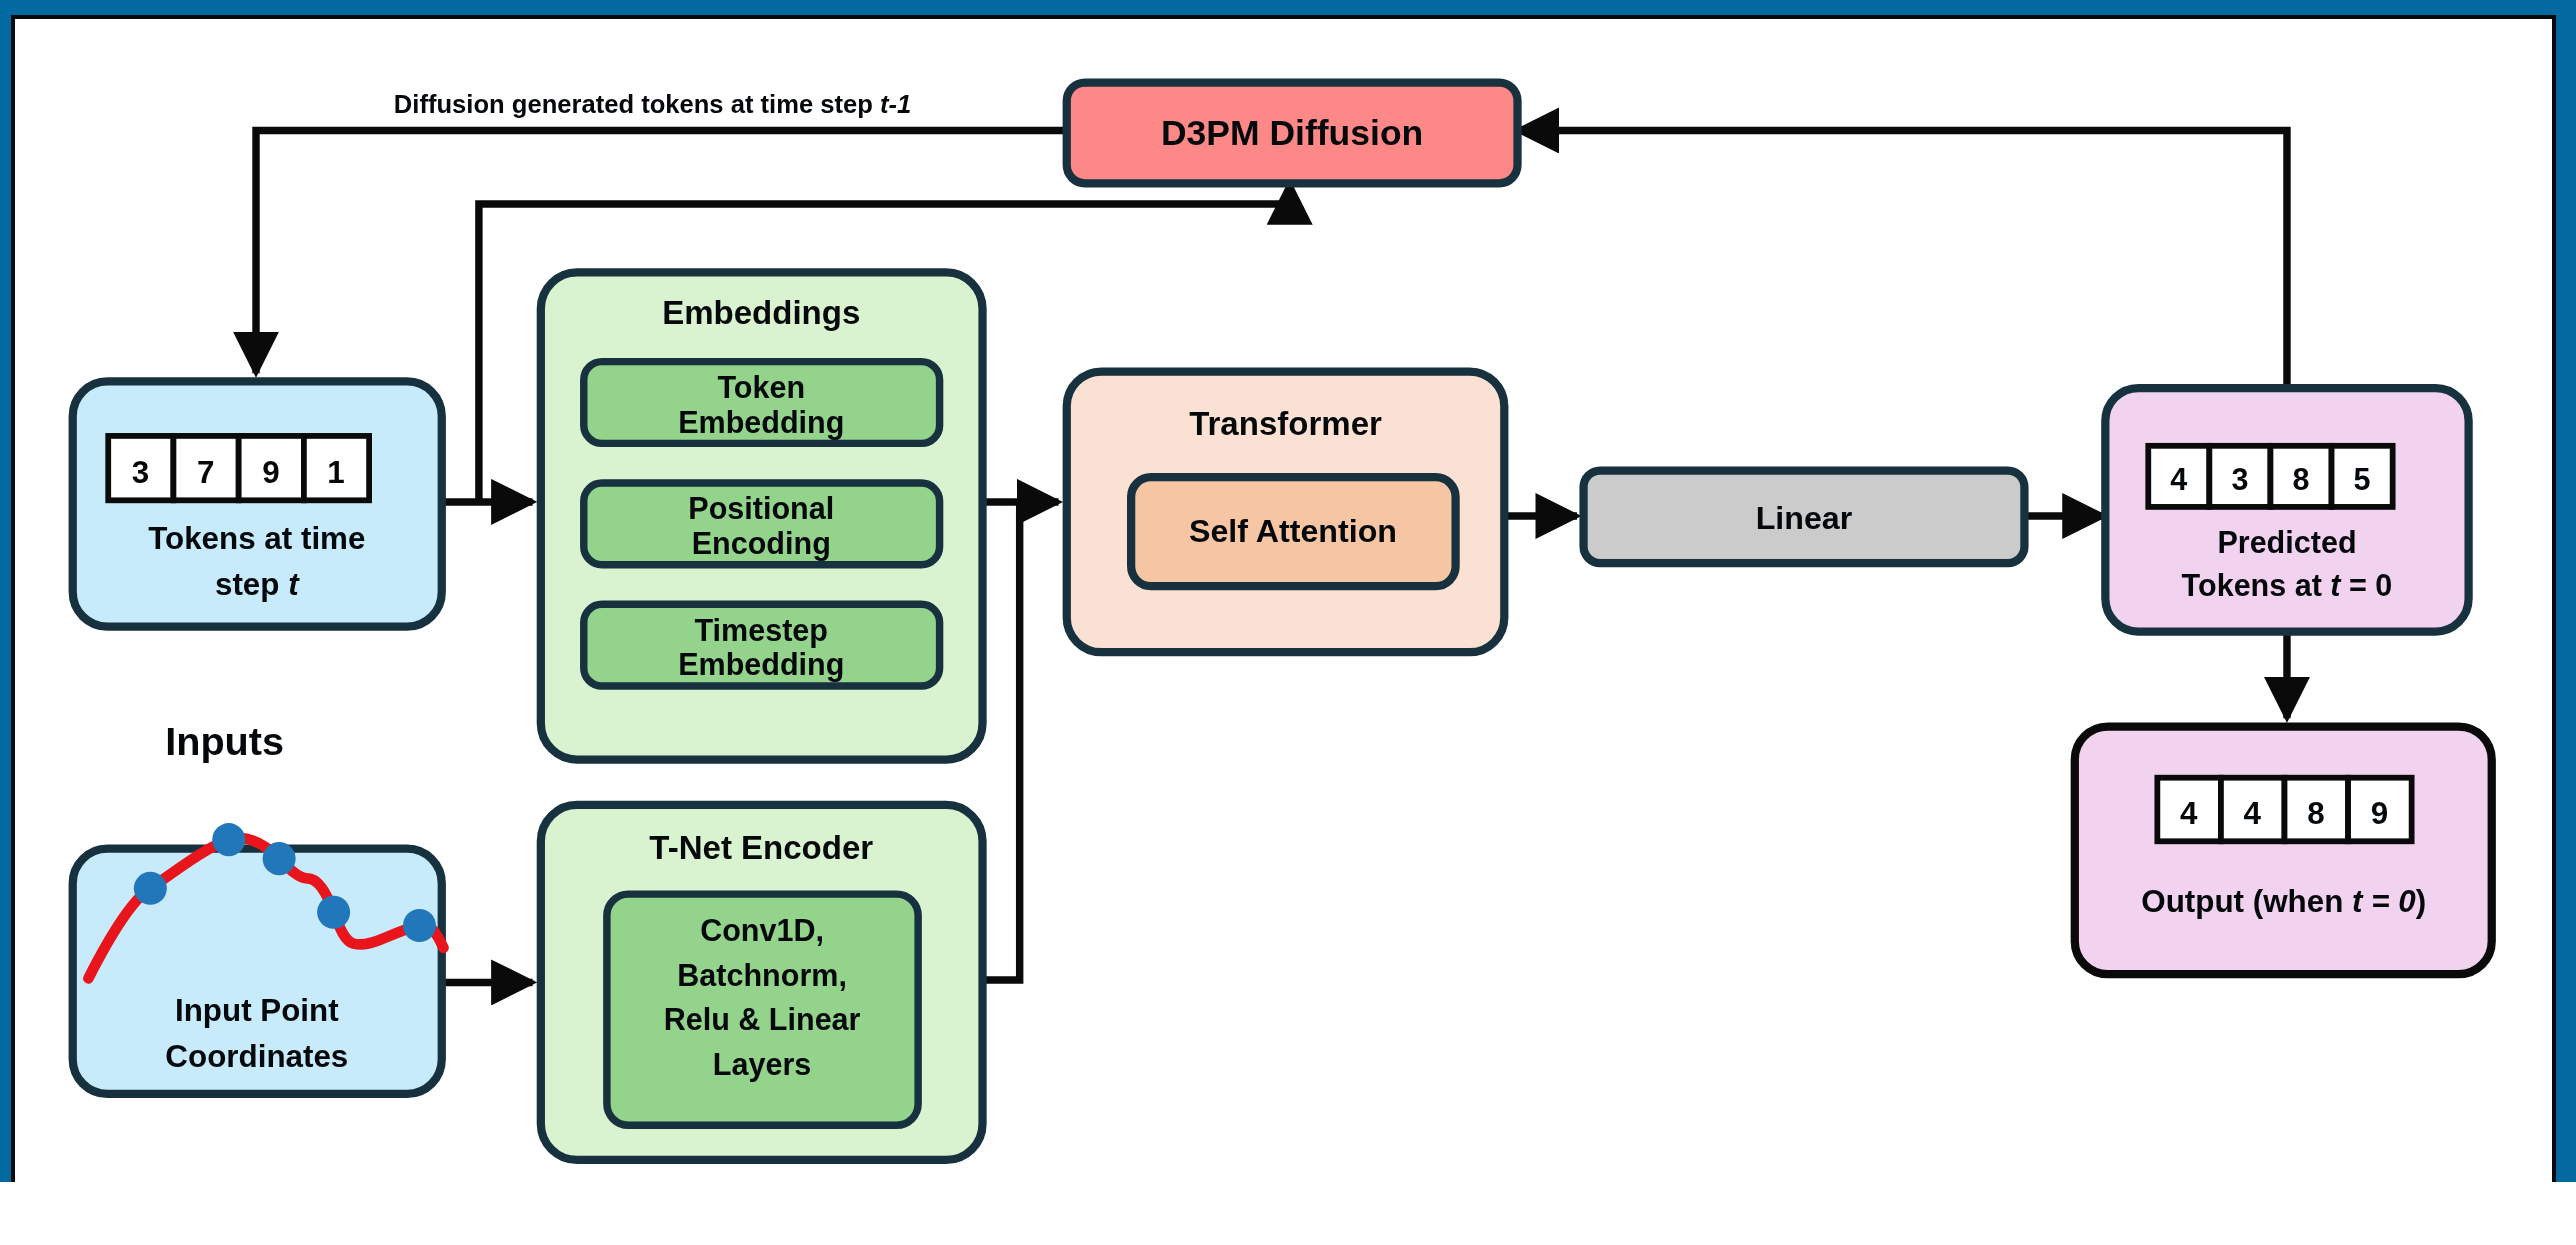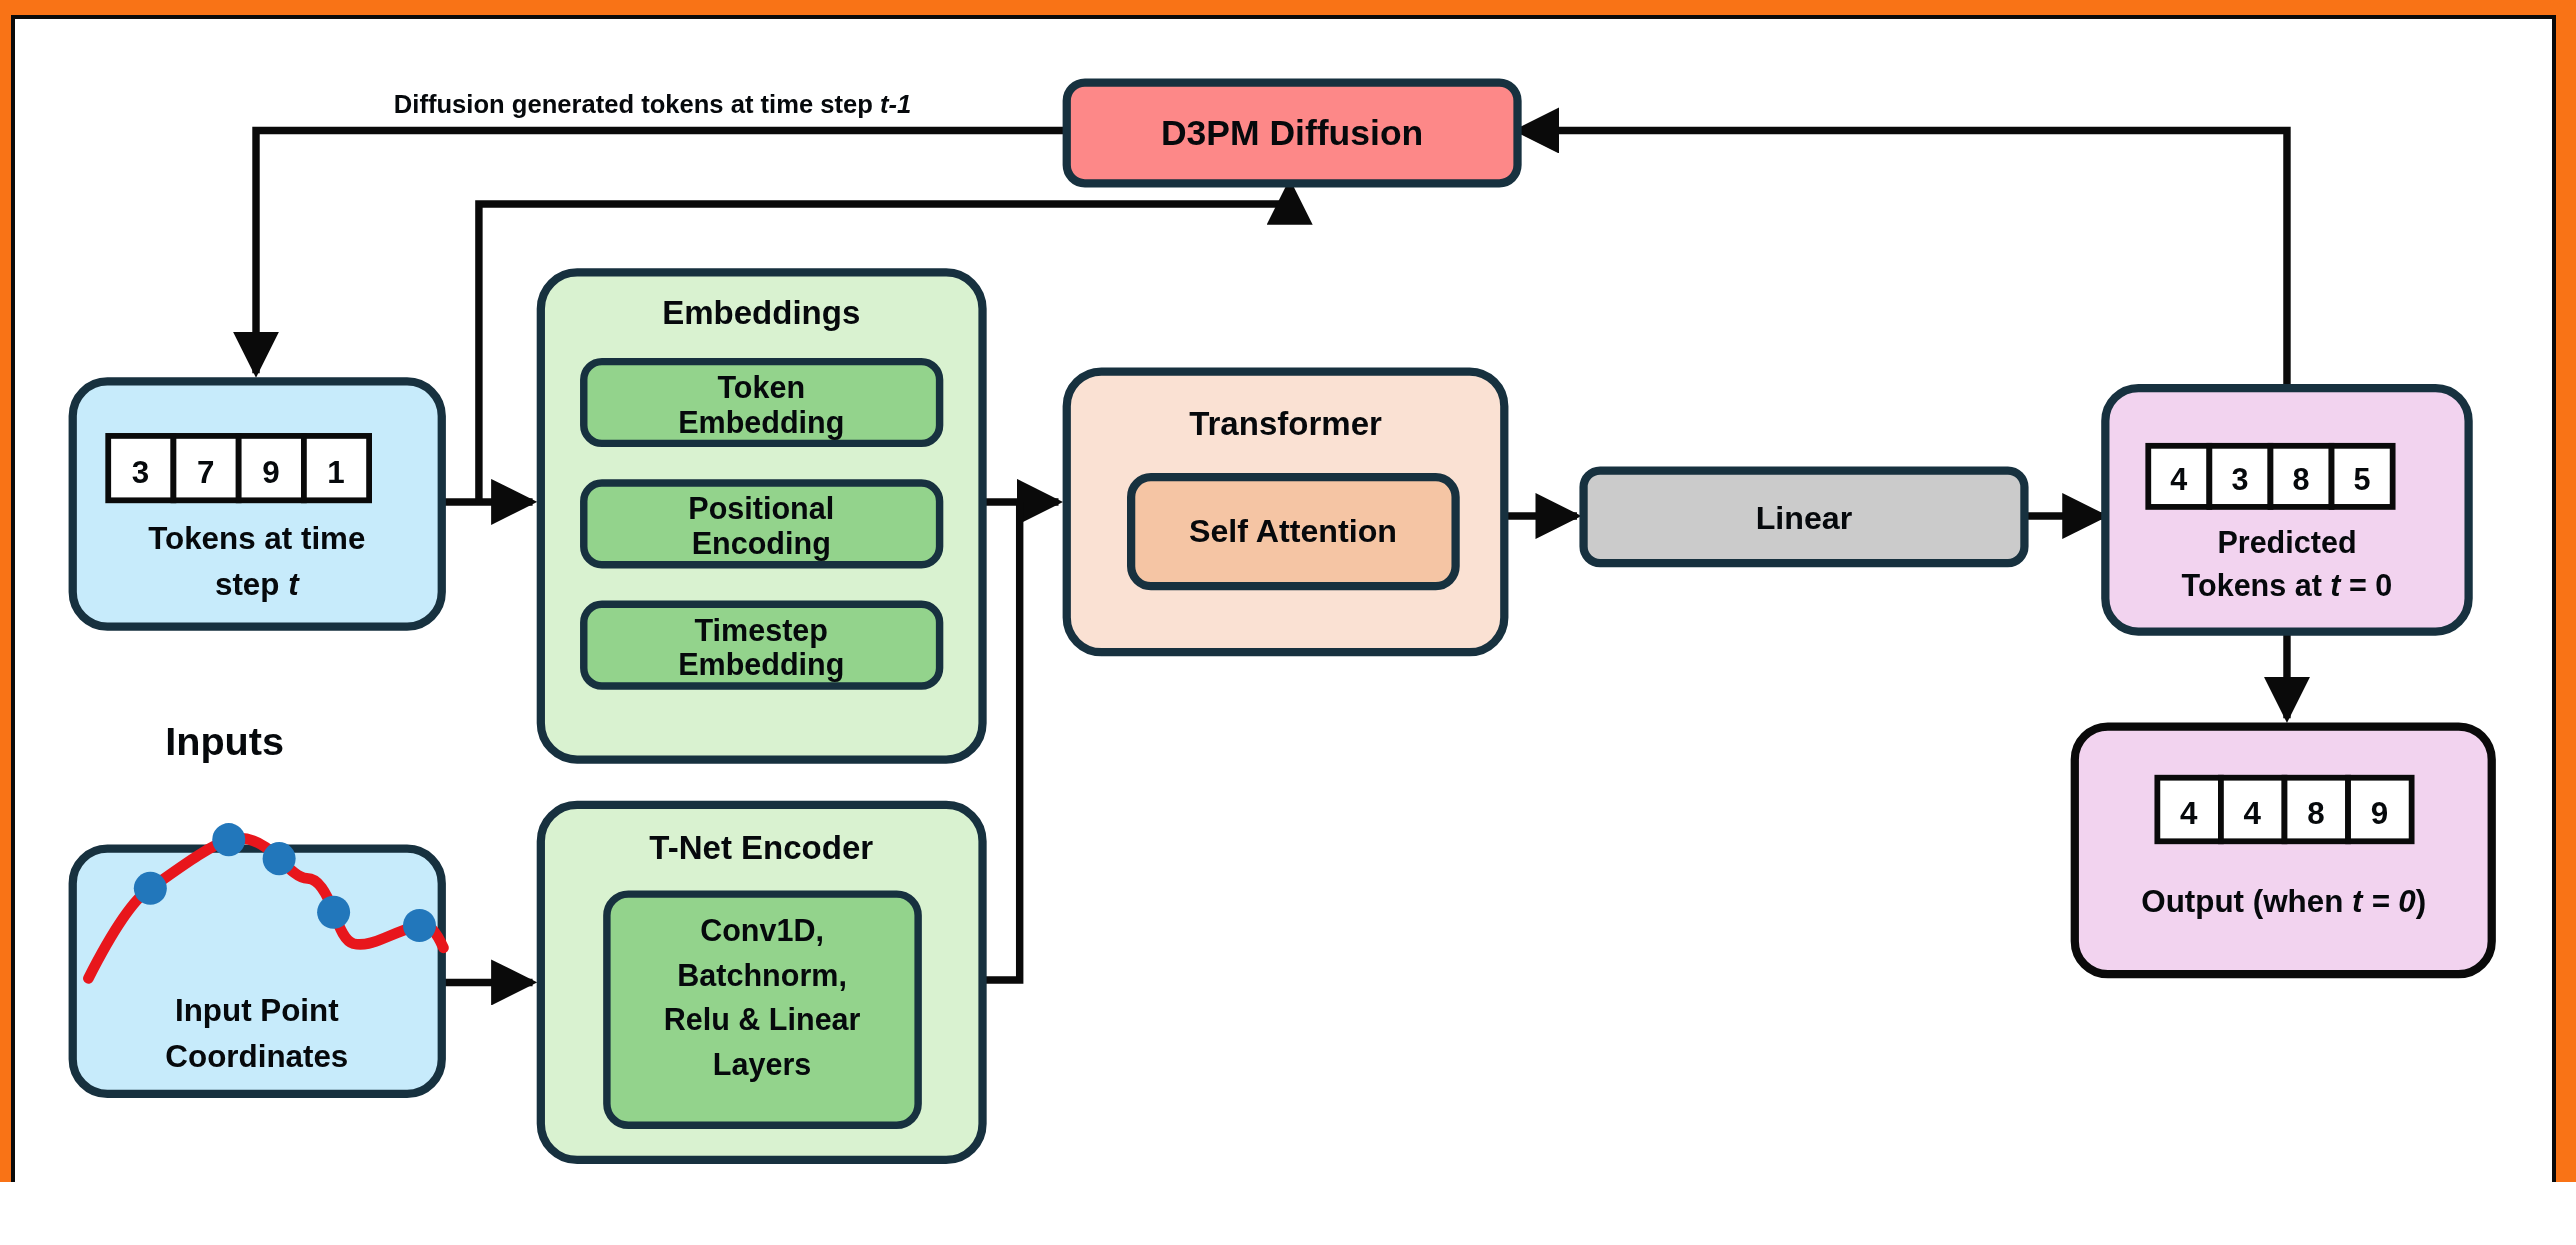--- a/index.html
+++ b/index.html
@@ -1,17 +1,17 @@
 <!DOCTYPE html>
 <html style="font-size:13.2px"><head>
 <meta charset="utf-8">
 <style>
   html,body{margin:0;padding:0;background:#ffffff;}
   body{font-family:"Liberation Sans",sans-serif;}
-  #stage{position:relative;width:2576px;height:1182px;background:#f97316;overflow:hidden;}
+  #stage{position:relative;width:2576px;height:1182px;background:#0369a1;overflow:hidden;}
   #frame{position:absolute;left:10.7px;top:15px;width:2545px;height:1182px;border:4.1px solid #0a0a0a;box-sizing:border-box;background:#ffffff;}
   svg#canvas{position:absolute;left:0;top:0;width:2576px;height:1245px;}
   .node-label{font-family:"Liberation Sans",sans-serif;font-weight:bold;fill:#06090c;}
   .cap{font-family:"Liberation Sans",sans-serif;font-weight:bold;fill:#06090c;}
   .it{font-style:italic;}
 </style>
 </head>
 <body>
 
 <div id="stage">

